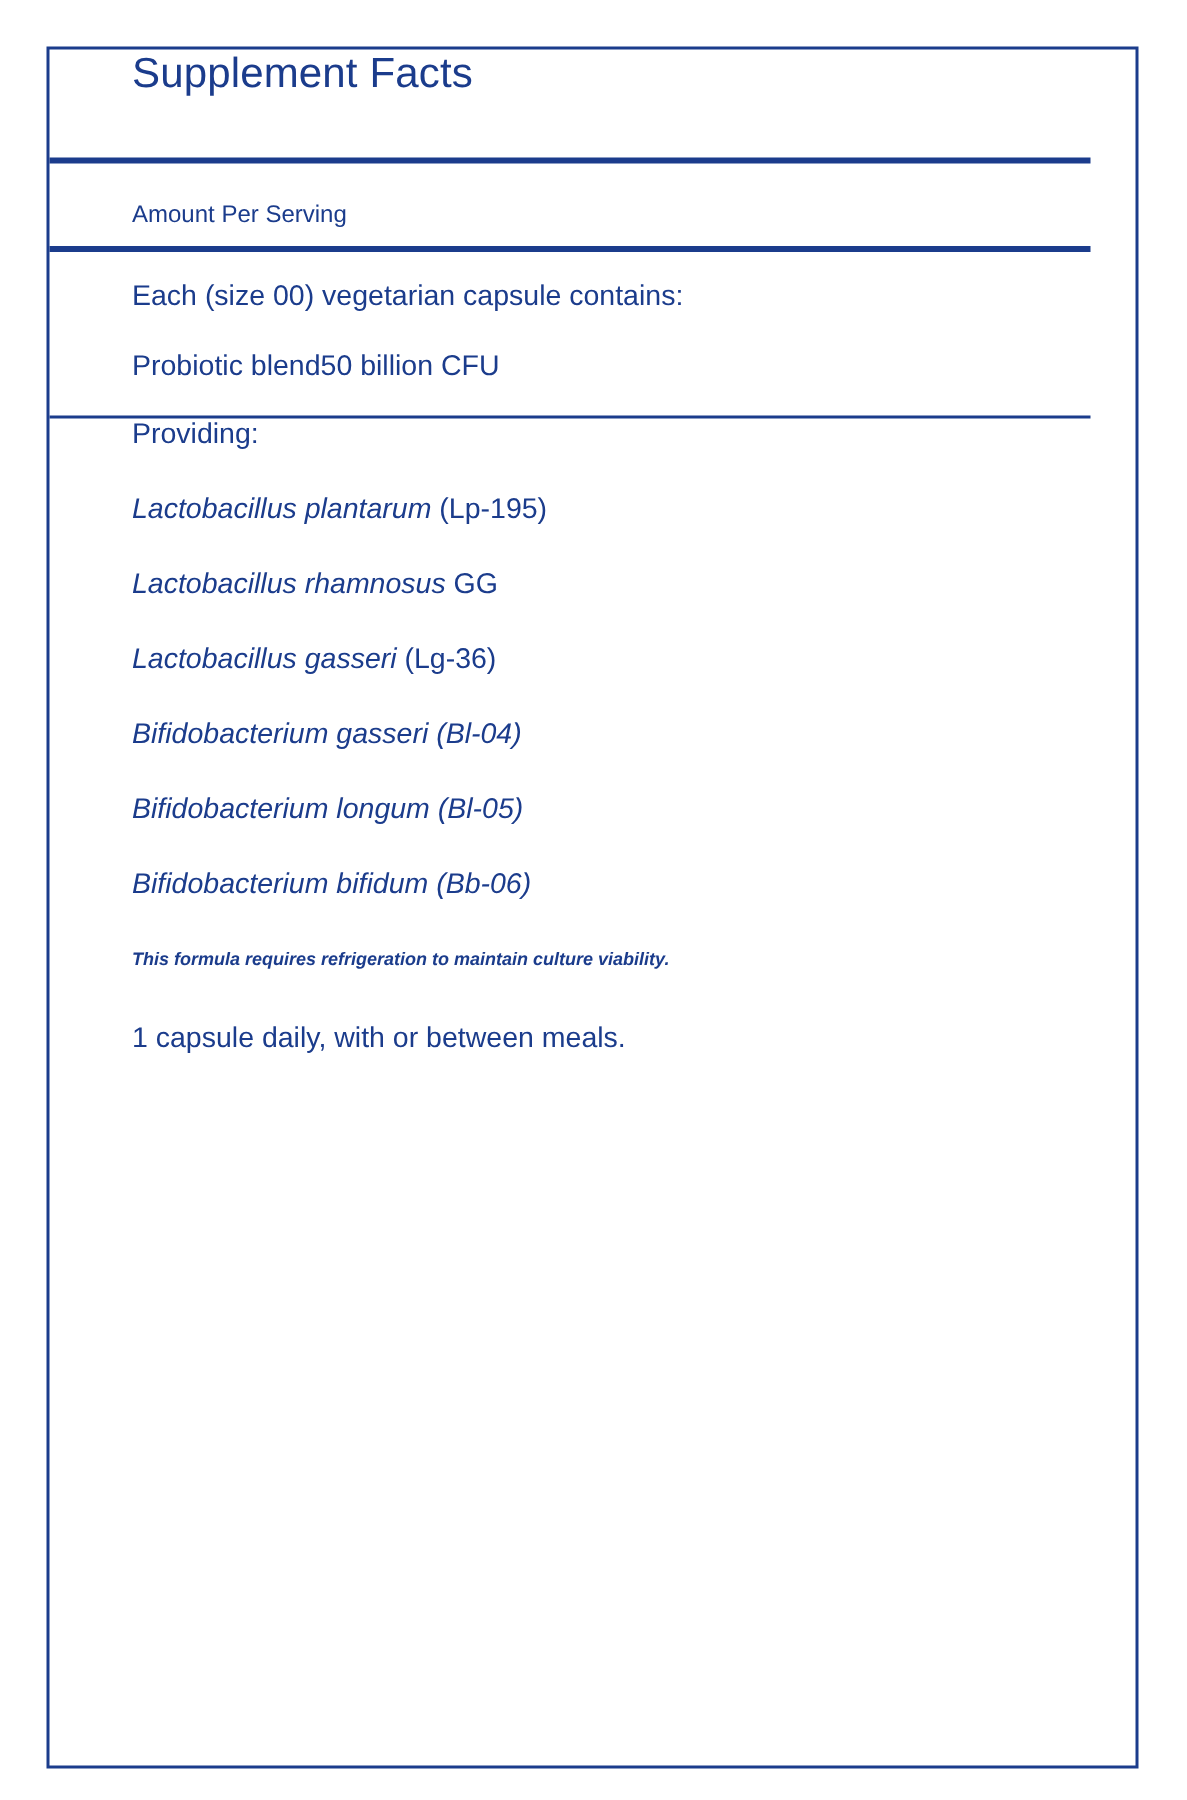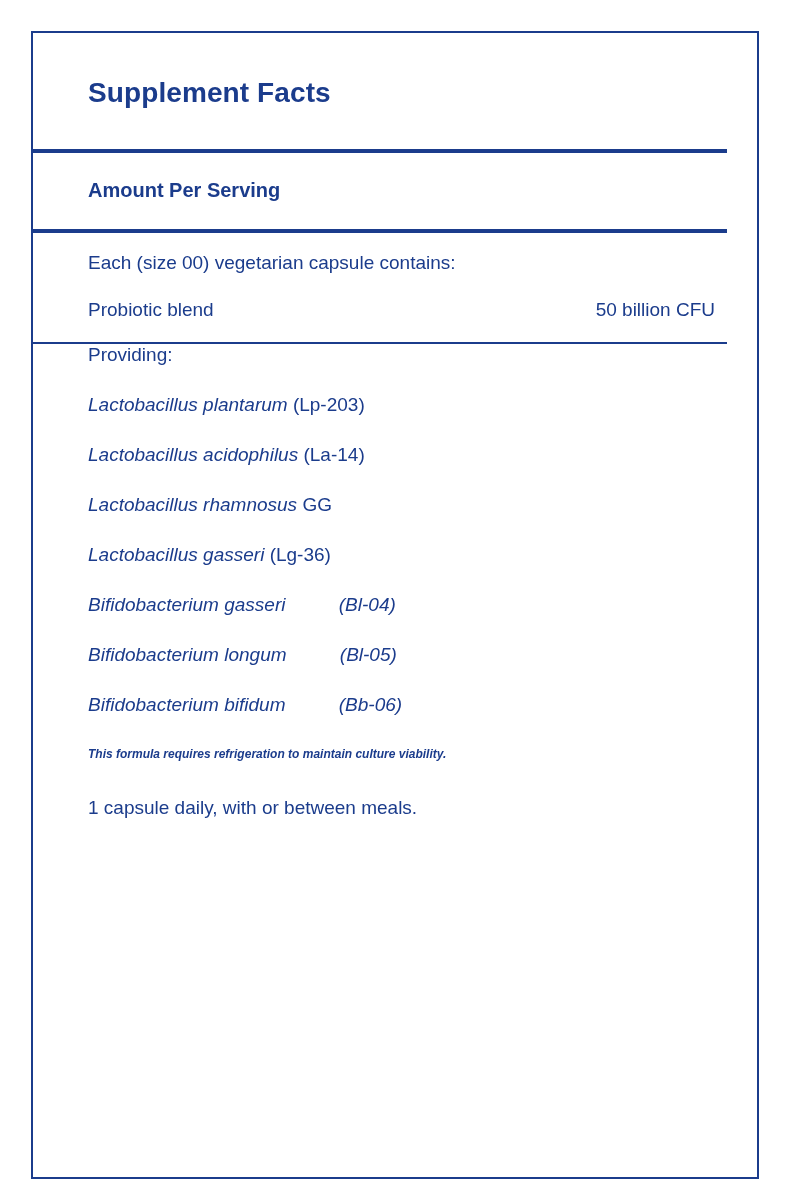--- a/index.html
+++ b/index.html
@@ -35,61 +35,59 @@
 
   
   .pad {
     padding-left: 55px;
     padding-right: 42px;
     color: #1B3C8C;
   }
 
   .title {
     font-size: 28px;
-    font-weight: bold;
+    font-weight: normal;
     letter-spacing: 0.1px;
-    padding-top: 44px;
     padding-bottom: 40px;
   }
 
   .amount {
-    font-size: 20px;
-    font-weight: bold;
+    font-size: 16px;
+    font-weight: normal;
     padding-top: 26px;
-    padding-bottom: 27px;
+    padding-bottom: 11px;
   }
 
   .line {
     font-size: 19px;
     line-height: 1.0;
     padding-top: 20px;
     padding-bottom: 19px;
   }
 
   .blend-row {
     display: flex;
-    justify-content: space-between;
     align-items: baseline;
     font-size: 19px;
     padding-top: 8px;
     padding-bottom: 21px;
   }
 
   .providing {
     font-size: 19px;
     padding-bottom: 0;
   }
 
   .strain {
     font-size: 19px;
     padding-top: 28px;
   }
   .strain .sp { font-style: italic; }
   .strain .code-roman  { font-style: normal; }
-  .strain .code-italic { font-style: italic; margin-left: 48px; }
+  .strain .code-italic { font-style: italic; }
 
   .other {
     font-size: 19px;
     line-height: 1.63;
     padding-top: 33px;
   }
 
   .refrig {
     font-size: 12px;
     font-weight: bold;
@@ -121,22 +119,21 @@
   <div class="pad blend-row">
     <span>Probiotic blend</span>
     <span>50 billion CFU</span>
   </div>
 
   <div class="rule rule-thin"></div>
 
   <div class="pad providing">Providing:</div>
 
   <div id="strain-list">
-      <div class="pad strain"><span class="sp">Lactobacillus plantarum</span><span class="code-roman"> (Lp-203)</span></div>
-      <div class="pad strain"><span class="sp">Lactobacillus acidophilus</span><span class="code-roman"> (La-14)</span></div>
+      <div class="pad strain"><span class="sp">Lactobacillus plantarum</span><span class="code-roman"> (Lp-195)</span></div>
       <div class="pad strain"><span class="sp">Lactobacillus rhamnosus</span><span class="code-roman"> GG</span></div>
       <div class="pad strain"><span class="sp">Lactobacillus gasseri</span><span class="code-roman"> (Lg-36)</span></div>
       <div class="pad strain"><span class="sp">Bifidobacterium gasseri</span><span class="code-italic"> (Bl-04)</span></div>
       <div class="pad strain"><span class="sp">Bifidobacterium longum</span><span class="code-italic"> (Bl-05)</span></div>
       <div class="pad strain"><span class="sp">Bifidobacterium bifidum</span><span class="code-italic"> (Bb-06)</span></div>
     </div>
 
 
   <div class="pad refrig">This formula requires refrigeration to maintain culture viability.</div>
 

